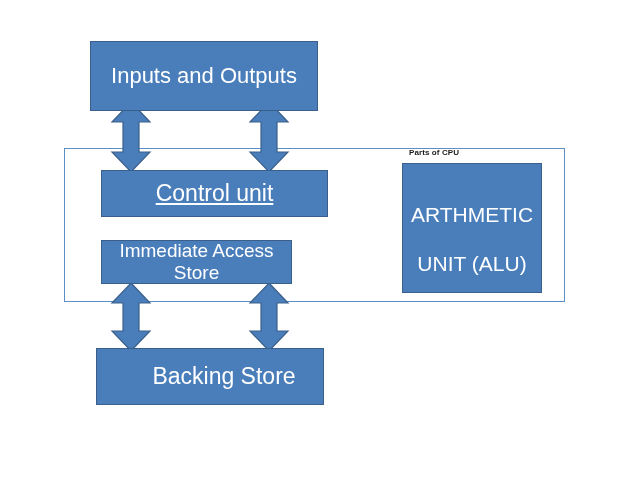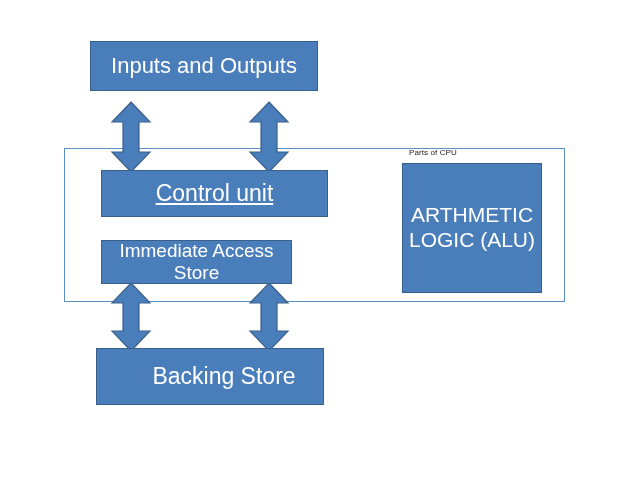--- a/index.html
+++ b/index.html
@@ -32,21 +32,21 @@
     text-align: center;
     box-sizing: border-box;
     line-height: 1.18;
     font-weight: 400;
     z-index: 3;
   }
 
   
   #box-io {
     left: 90px;  top: 41px;
-    width: 228px; height: 50px;
+    width: 228px; height: 70px;
     font-size: 22px;
   }
   #box-control {
     left: 101px; top: 170px;
     width: 227px; height: 47px;
     font-size: 23px;
     text-decoration: underline;
   }
   #box-ias {
     left: 101px; top: 240px;
@@ -59,40 +59,40 @@
     font-size: 23px;
     padding-left: 28px;
   }
   #box-alu {
     left: 402px; top: 163px;
     width: 140px; height: 130px;
     font-size: 21px;
     flex-direction: column;
     justify-content: center;
   }
-  #box-alu .alu-line { display: block; }
+  #box-alu .alu-line { display: block; margin-top: 24px; }
 
   
   #cpu-container {
     position: absolute;
     left: 64px; top: 148px;
     width: 501px; height: 154px;
     border: 1px solid #5b8fc7;
     background: transparent;
     box-sizing: border-box;
     z-index: 1;
   }
 
   
   #parts-of-cpu-label {
     position: absolute;
     left: 409px; top: 148px;
     font-size: 8px;
     color: #1a1a1a;
-    font-weight: 400;
+    font-weight: 700;
     letter-spacing: 0.1px;
     white-space: nowrap;
     z-index: 4;
   }
 
   
   .arrow {
     position: absolute;
     z-index: 2;
   }
@@ -139,16 +139,16 @@
   <div class="box" id="box-io">Inputs and Outputs</div>
 
   <div class="box" id="box-control">Control unit</div>
 
   <div class="box" id="box-ias">Immediate Access Store</div>
 
   <div class="box" id="box-backing">Backing Store</div>
 
   <div class="box" id="box-alu">
     <span class="alu-line">ARTHMETIC</span>
-    <span class="alu-line">LOGIC (ALU)</span>
+    <span class="alu-line">UNIT (ALU)</span>
   </div>
 
 </div>
 
 </body></html>

